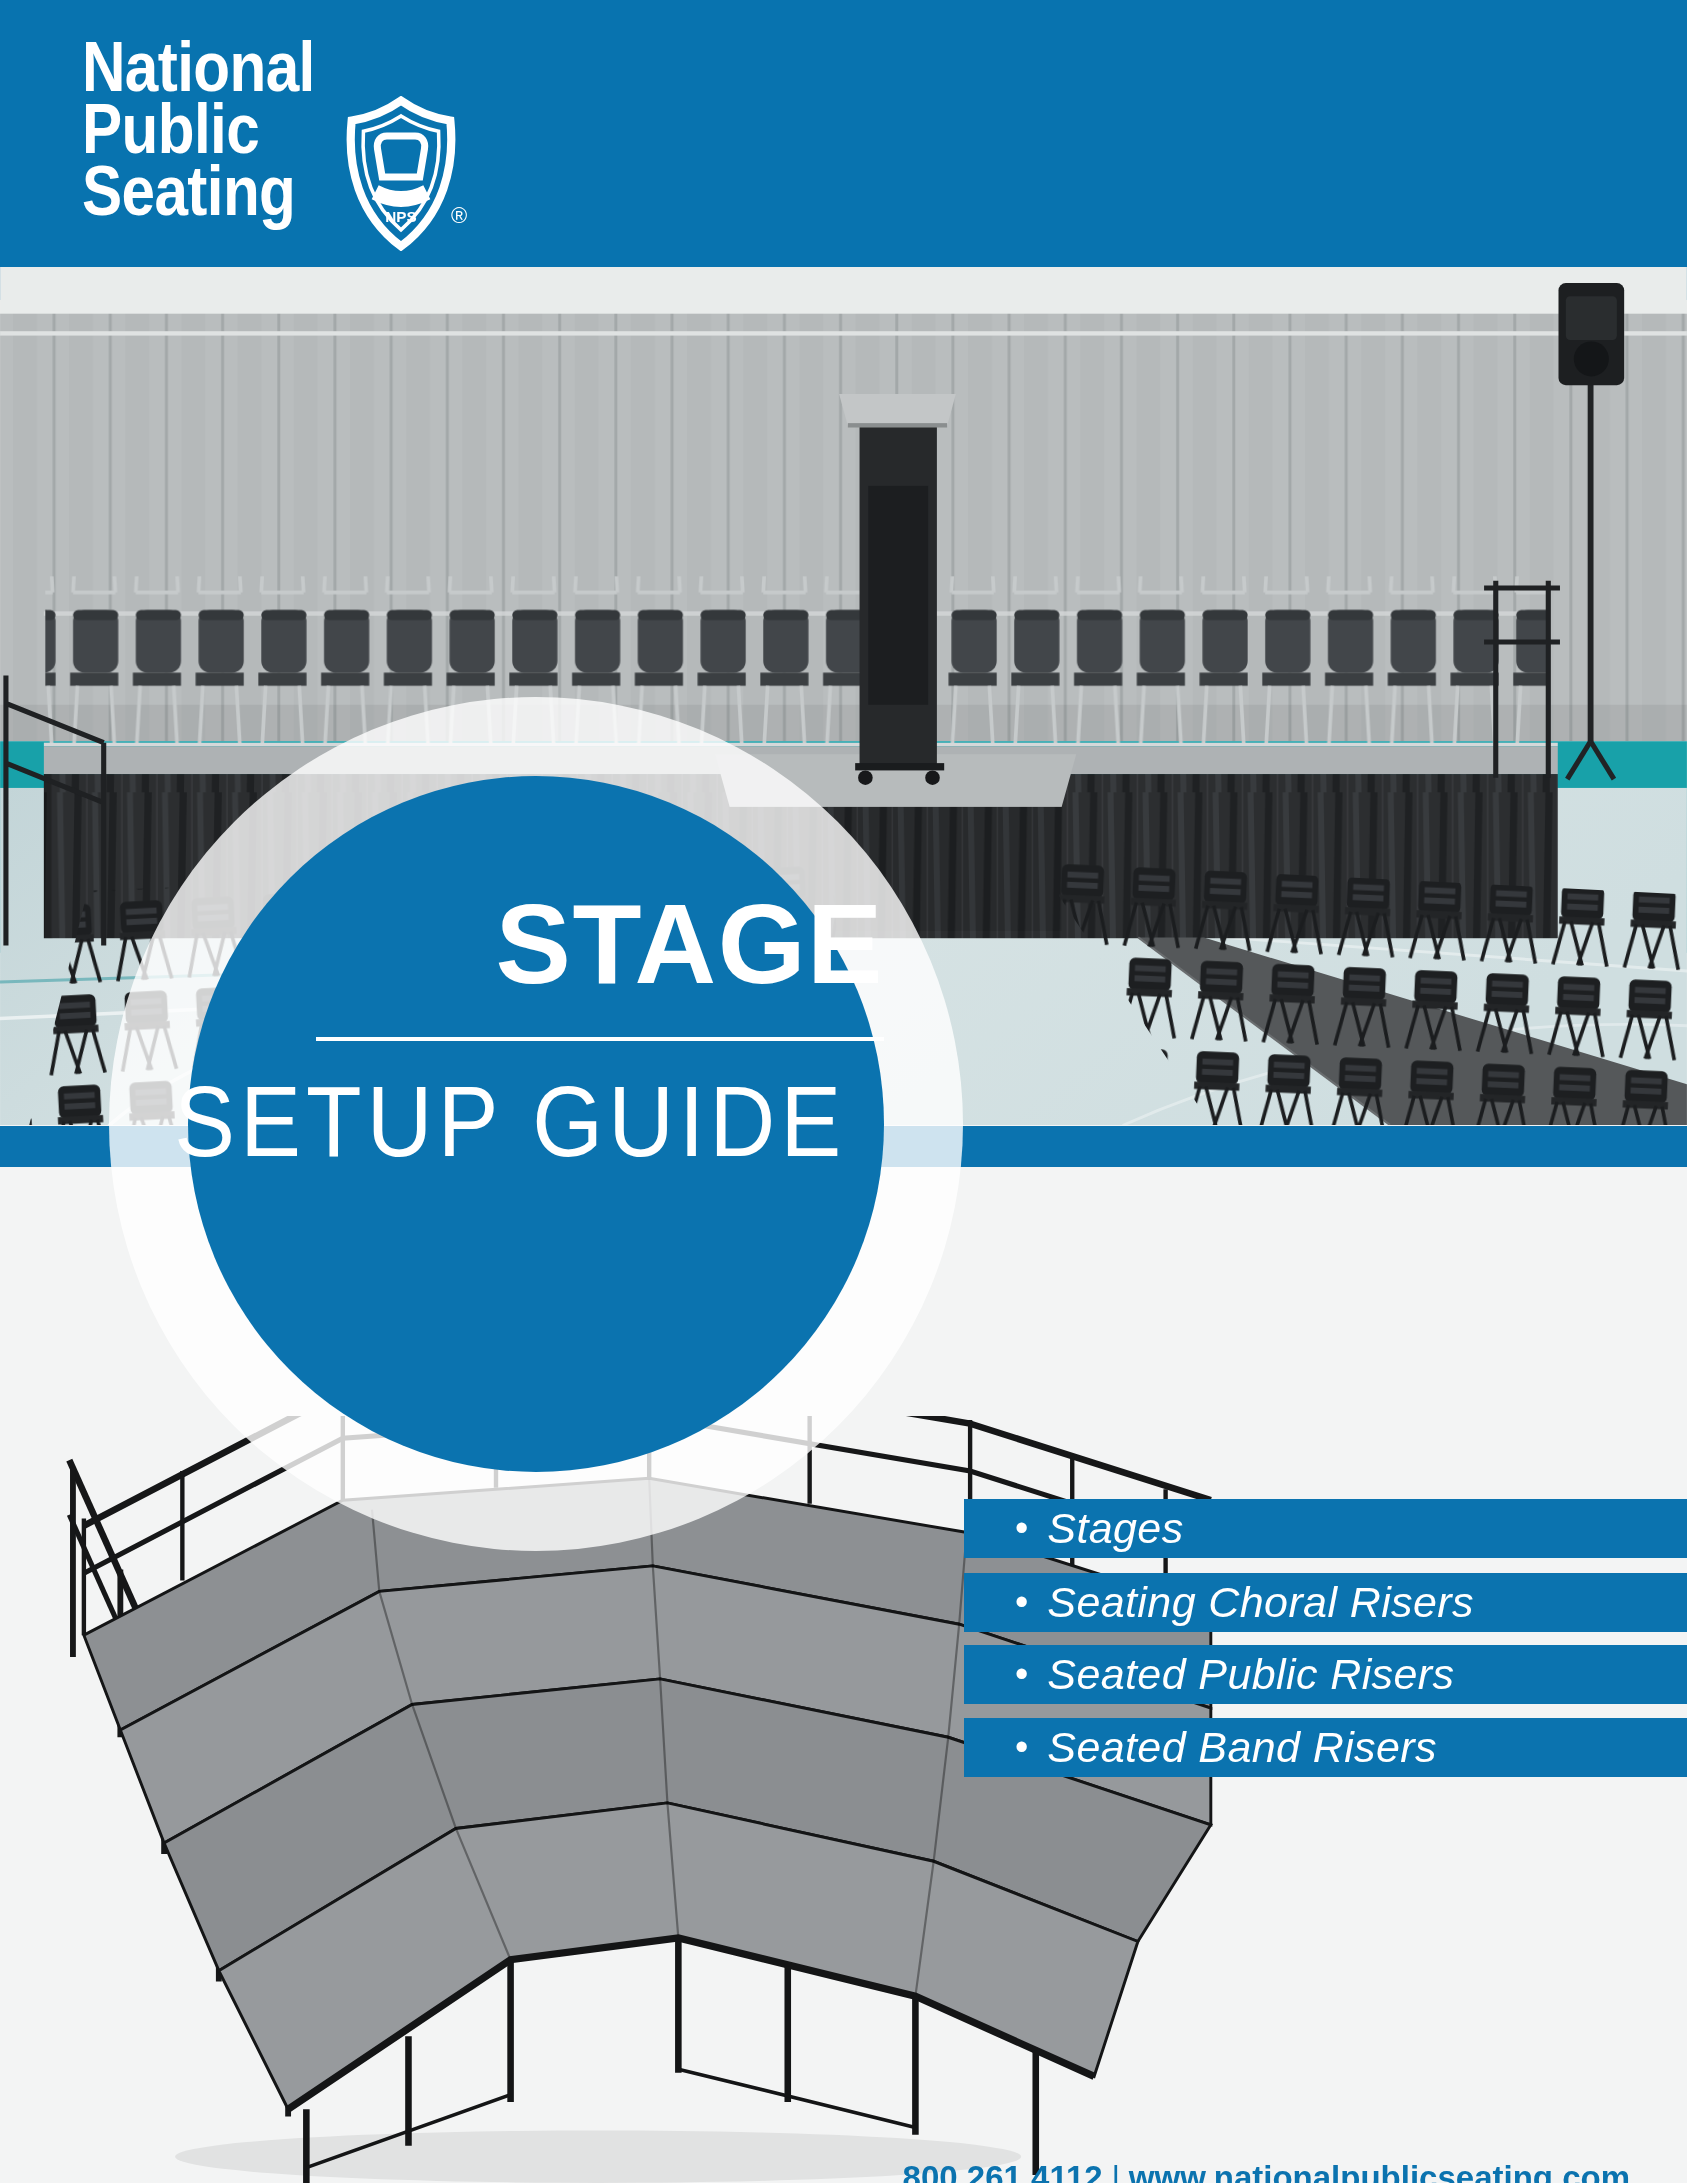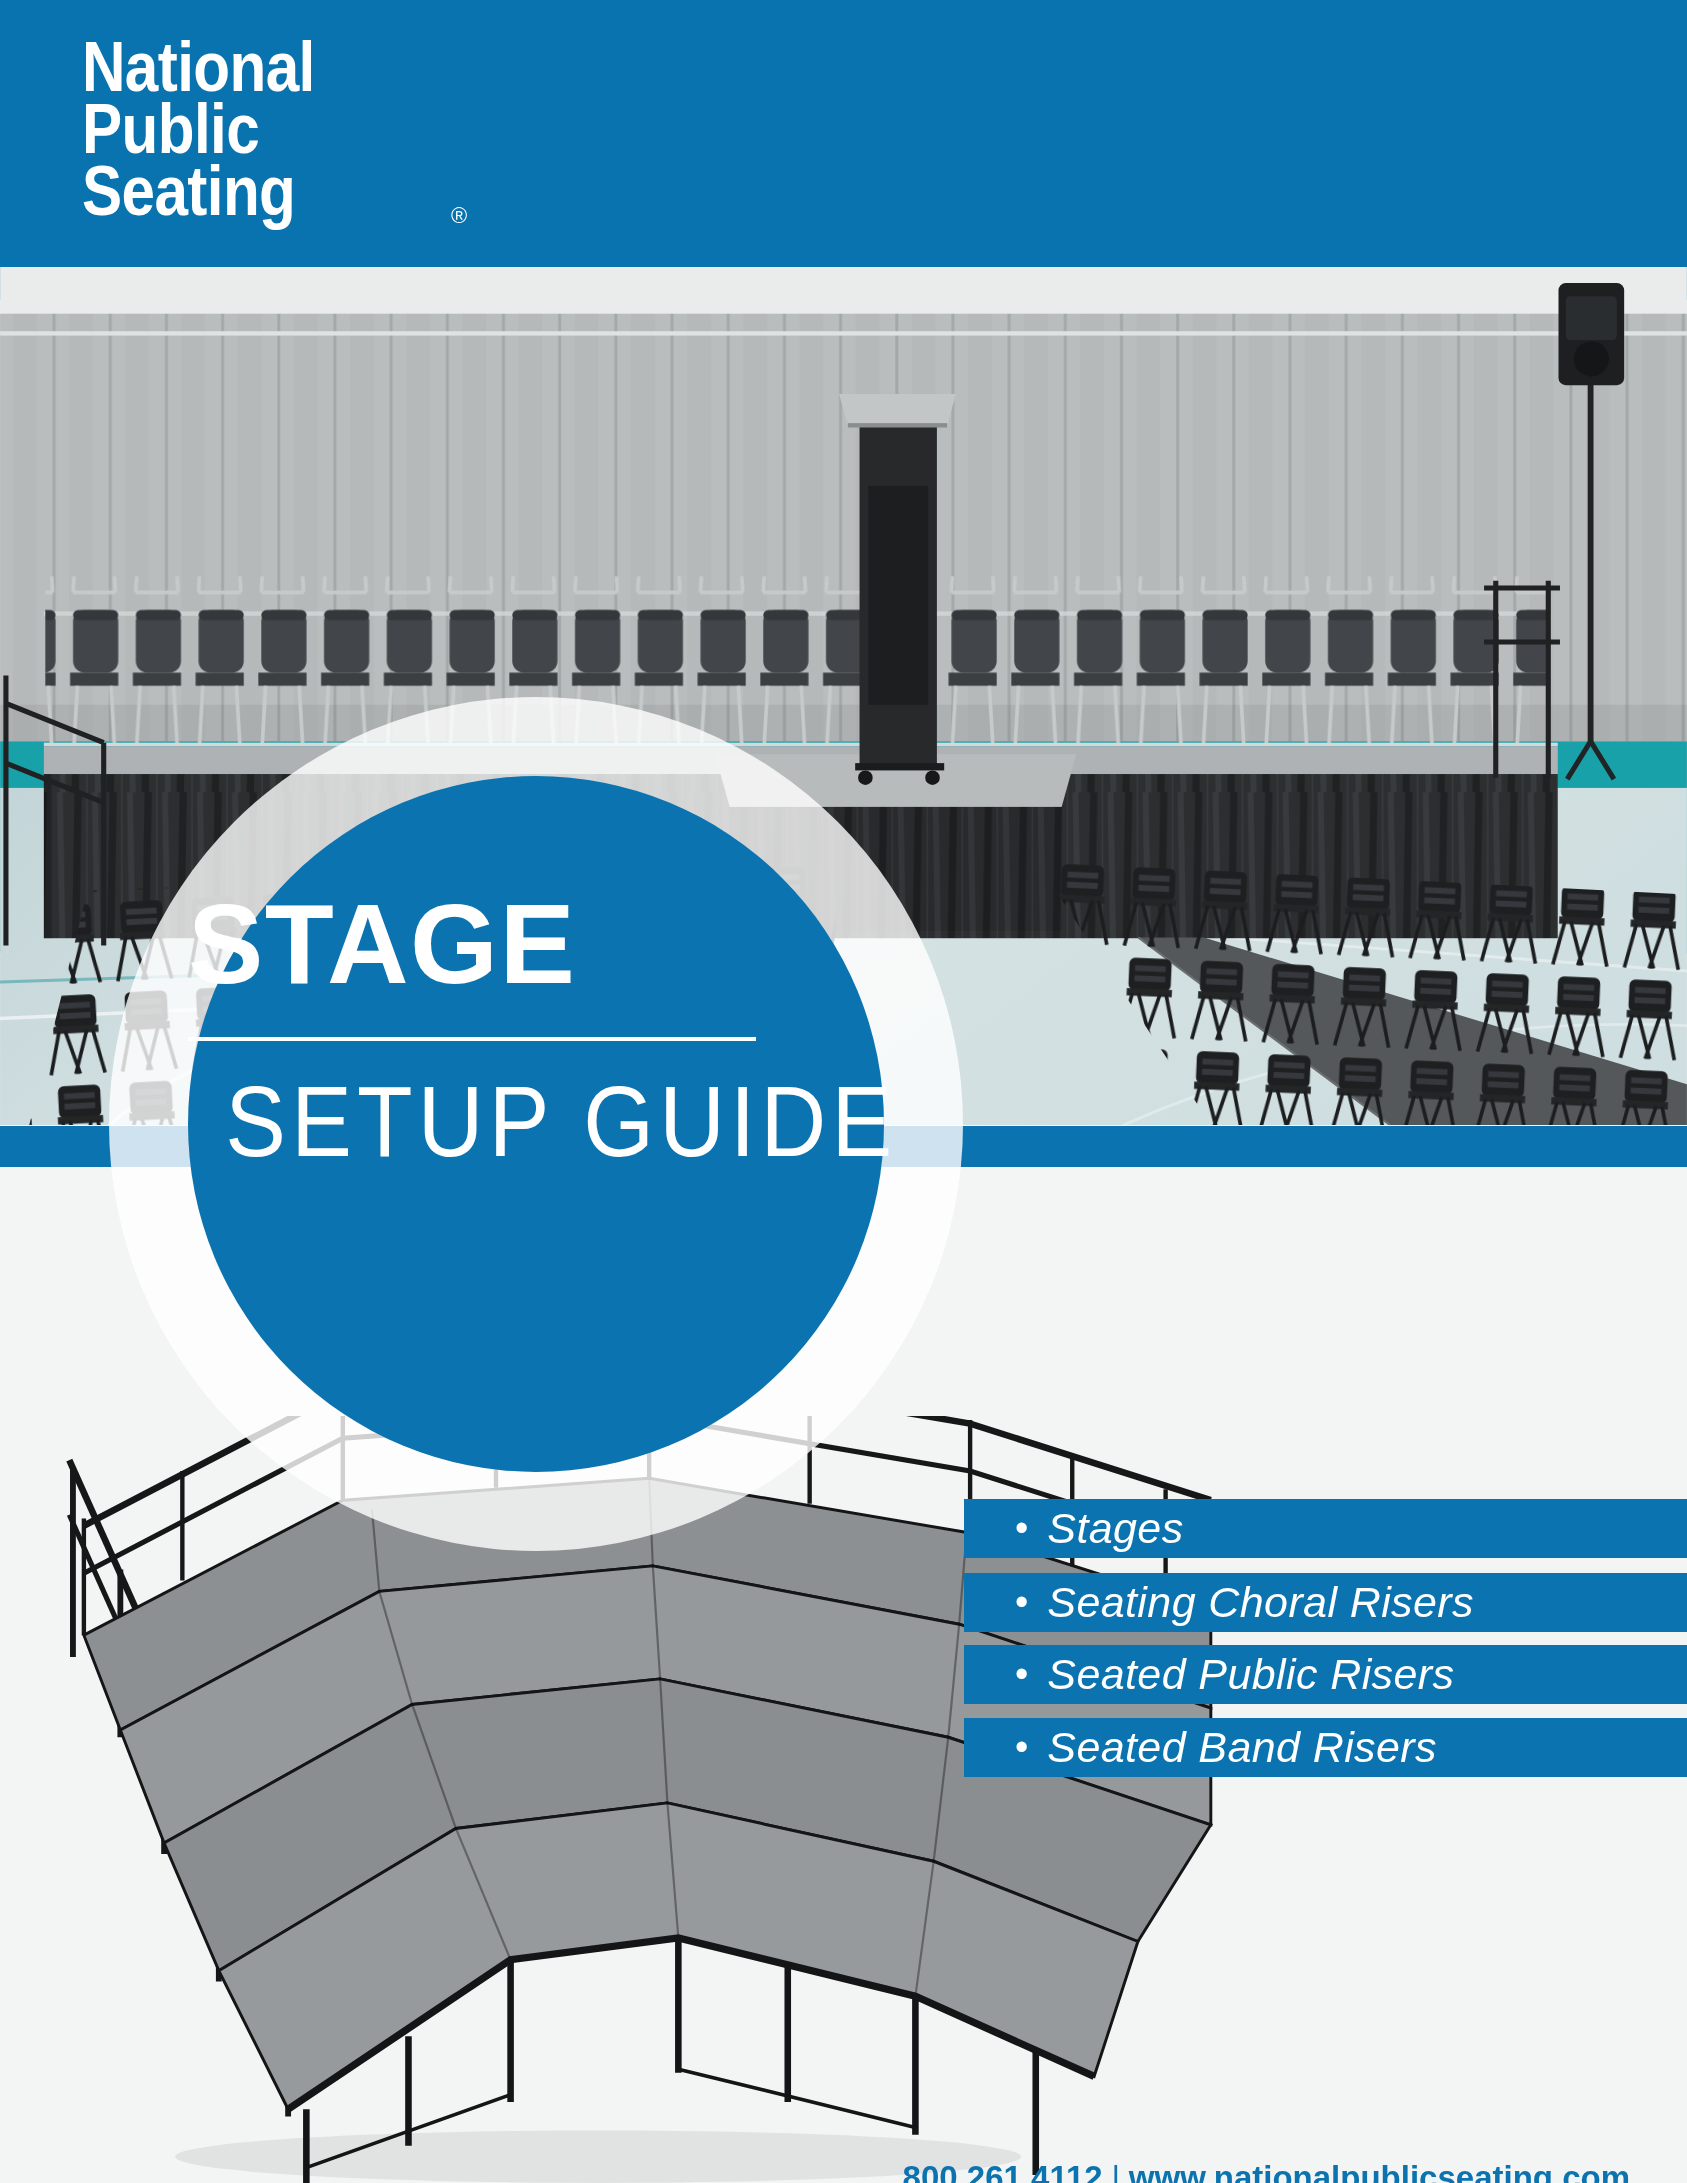--- a/index.html
+++ b/index.html
@@ -16,21 +16,21 @@
   .shield-wrap{position:absolute;left:342px;top:96px;width:118px;height:155px;}
   .reg-mark{position:absolute;left:451px;top:203px;color:#fff;font-size:22px;font-weight:400;}
   
   .gym-photo{position:absolute;left:0;top:267px;width:1687px;height:858px;}
   
   .accent-stripe{position:absolute;left:0;top:1126px;width:1687px;height:41px;background:#0b73af;}
   
   .circle-white{position:absolute;left:109px;top:697px;width:854px;height:854px;border-radius:50%;
     background:rgba(255,255,255,.8);}
   .circle-blue{position:absolute;left:188px;top:776px;width:696px;height:696px;border-radius:50%;
-    background:#0b73af;color:#fff;display:flex;flex-direction:column;align-items:flex-start;
+    background:#0b73af;color:#fff;display:flex;flex-direction:column;align-items:flex-end;
     padding-top:111px;box-sizing:border-box;}
   .hero-t1,.hero-t2{font-size:113px;font-weight:800;line-height:114px;letter-spacing:1.5px;white-space:nowrap;}
   .hero-div{width:568px;height:3.6px;background:#fff;margin-top:36px;}
   .hero-sub{margin-top:23.4px;font-size:101px;font-weight:100;letter-spacing:5.8px;white-space:nowrap;
     transform:scaleX(.9);transform-origin:center top;}
   
   .risers-photo{position:absolute;left:0;top:1416px;width:1240px;height:768px;}
   
   .topic-bar{position:absolute;left:964px;right:0;height:59px;background:#0b73af;color:#fff;
     display:flex;align-items:center;padding-left:51px;box-sizing:border-box;}
@@ -43,20 +43,29 @@
   .contact .sep{font-weight:400;padding:0 8.8px;}
 </style>
 </head>
 <body>
 
 <div class="header">
   <div class="logo-text">
     <div>National</div>
     <div>Public</div>
     <div>Seating</div>
+  </div>
+  <div class="shield-wrap">
+    <svg viewBox="0 0 100 132" width="118" height="155">
+      <path d="M50,4 C36,14 21,19 8,21 C4,60 14,101 50,128 C86,101 96,60 92,21 C79,19 64,14 50,4 Z" fill="none" stroke="#ffffff" stroke-width="7"></path>
+      <path d="M50,17 C39,24 28,28 18,30 C16,61 24,92 50,114 C76,92 84,61 82,30 C72,28 61,24 50,17 Z" fill="none" stroke="#ffffff" stroke-width="3"></path>
+      <path d="M38,34 h24 c6,0 9,5 8,11 l-4,24 h-32 l-4,-24 c-1,-6 2,-11 8,-11 z" fill="none" stroke="#ffffff" stroke-width="6"></path>
+      <path d="M31,76 q19,10 38,0 l6,12 q-25,13 -50,0 z" fill="#ffffff"></path>
+      <text x="50" y="107" text-anchor="middle" font-size="13" font-weight="bold" fill="#ffffff">NPS</text>
+    </svg>
   </div>
   <div class="reg-mark">®</div>
 </div>
 
 <svg class="gym-photo" viewBox="0 0 2312 1176">
   <defs>
     <pattern id="seamP" patternUnits="userSpaceOnUse" width="77" height="600">
       <rect x="0" y="0" width="77" height="600" fill="#b9bdbe"></rect>
       <rect x="72" y="0" width="4" height="600" fill="#a3a8a9"></rect>
       <rect x="18" y="0" width="32" height="600" fill="rgba(0,0,0,0.025)"></rect>

